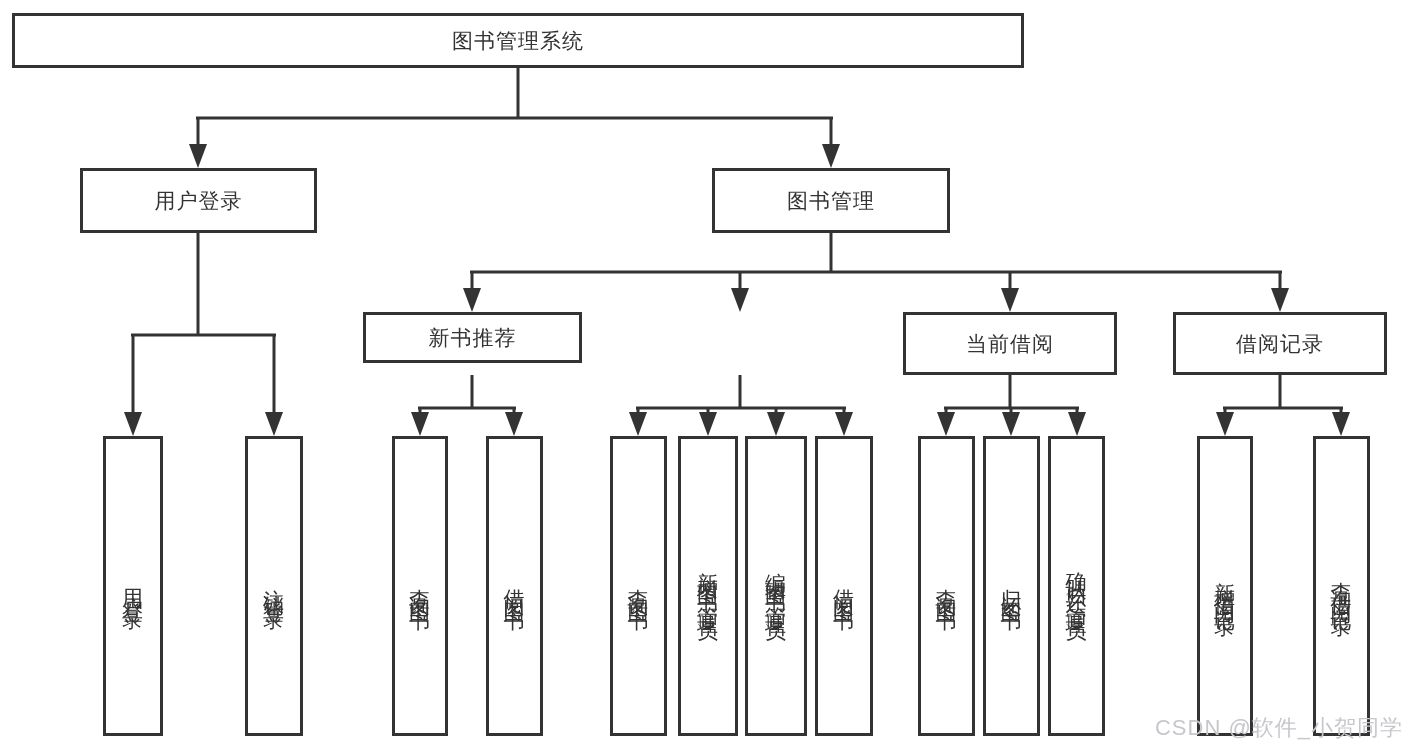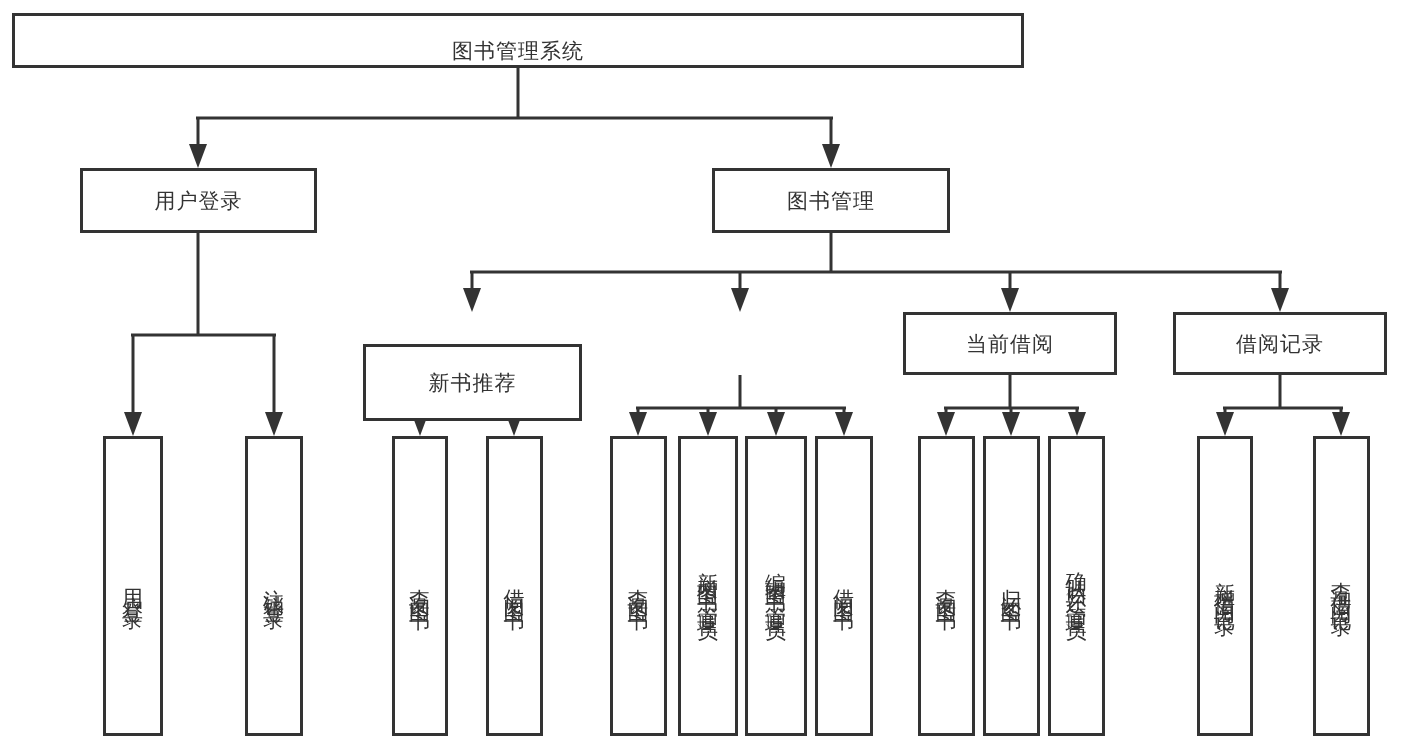--- a/index.html
+++ b/index.html
@@ -93,32 +93,32 @@
     <g>
       <line x1="1280" y1="375" x2="1280" y2="408"></line>
       <line x1="1223" y1="408" x2="1343" y2="408"></line>
       <line x1="1225" y1="408" x2="1225" y2="416"></line>
       <polygon points="1216,412 1234,412 1225,436"></polygon>
       <line x1="1341" y1="408" x2="1341" y2="416"></line>
       <polygon points="1332,412 1350,412 1341,436"></polygon>
     </g>
   </svg>
 
-  <div class="box" style="left:12px; top:13px; width:1012px; height:55px;align-items:flex-end;">
+  <div class="box" style="left:12px; top:13px; width:1012px; height:55px;">
     <span class="h-label">图书管理系统</span>
   </div>
 
   <div class="box" style="left:80px; top:168px; width:237px; height:65px;">
     <span class="h-label">用户登录</span>
   </div>
   <div class="box" style="left:712px; top:168px; width:238px; height:65px;align-items:center;">
     <span class="h-label">图书管理</span>
   </div>
 
-  <div class="box" style="left:363px; top:312px; width:219px; height:77px;margin-top:32px;">
+  <div class="box" style="left:363px; top:312px; width:219px; height:51px;">
     <span class="h-label">新书推荐</span>
   </div>
   <div class="box" style="left:903px; top:312px; width:214px; height:63px;">
     <span class="h-label">当前借阅</span>
   </div>
   <div class="box" style="left:1173px; top:312px; width:214px; height:63px;">
     <span class="h-label">借阅记录</span>
   </div>
 
   <div class="box" style="left:103px; top:436px; width:60px; height:300px;">
@@ -158,14 +158,15 @@
     <span class="v-label">确认归还（管理员）</span>
   </div>
 
   <div class="box" style="left:1197px; top:436px; width:56px; height:300px;">
     <span class="v-label">新增借阅记录</span>
   </div>
   <div class="box" style="left:1313px; top:436px; width:57px; height:300px;">
     <span class="v-label">查询借阅记录</span>
   </div>
 
+  <div class="watermark">CSDN @软件_小贺同学</div>
 
 </div>
 
 </body></html>

